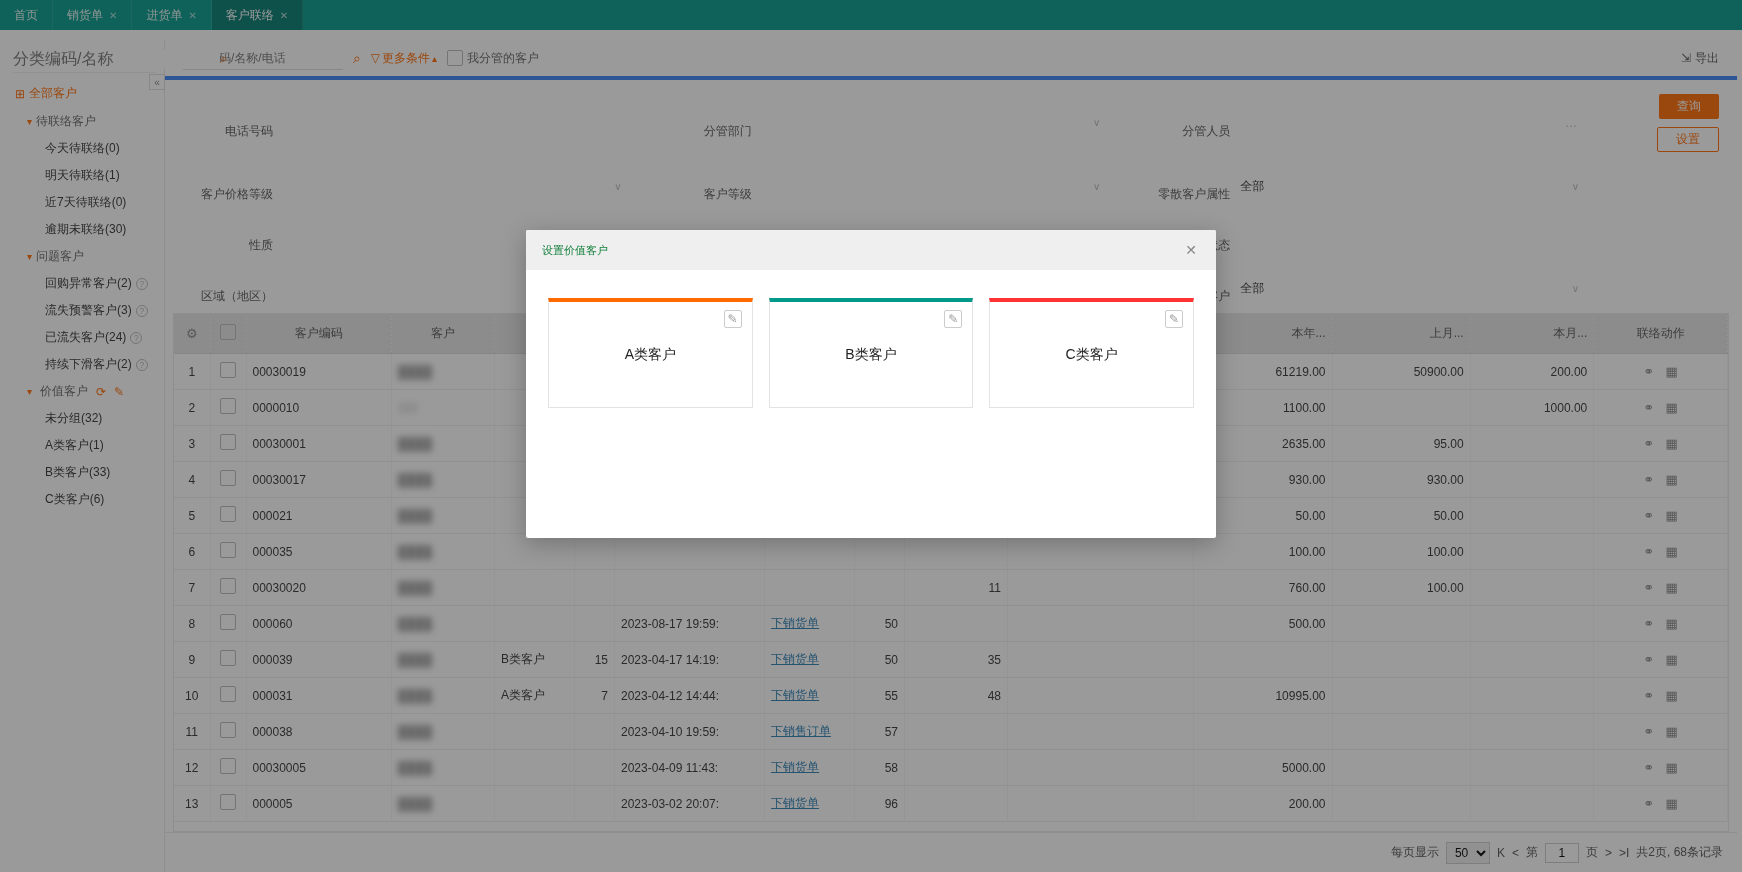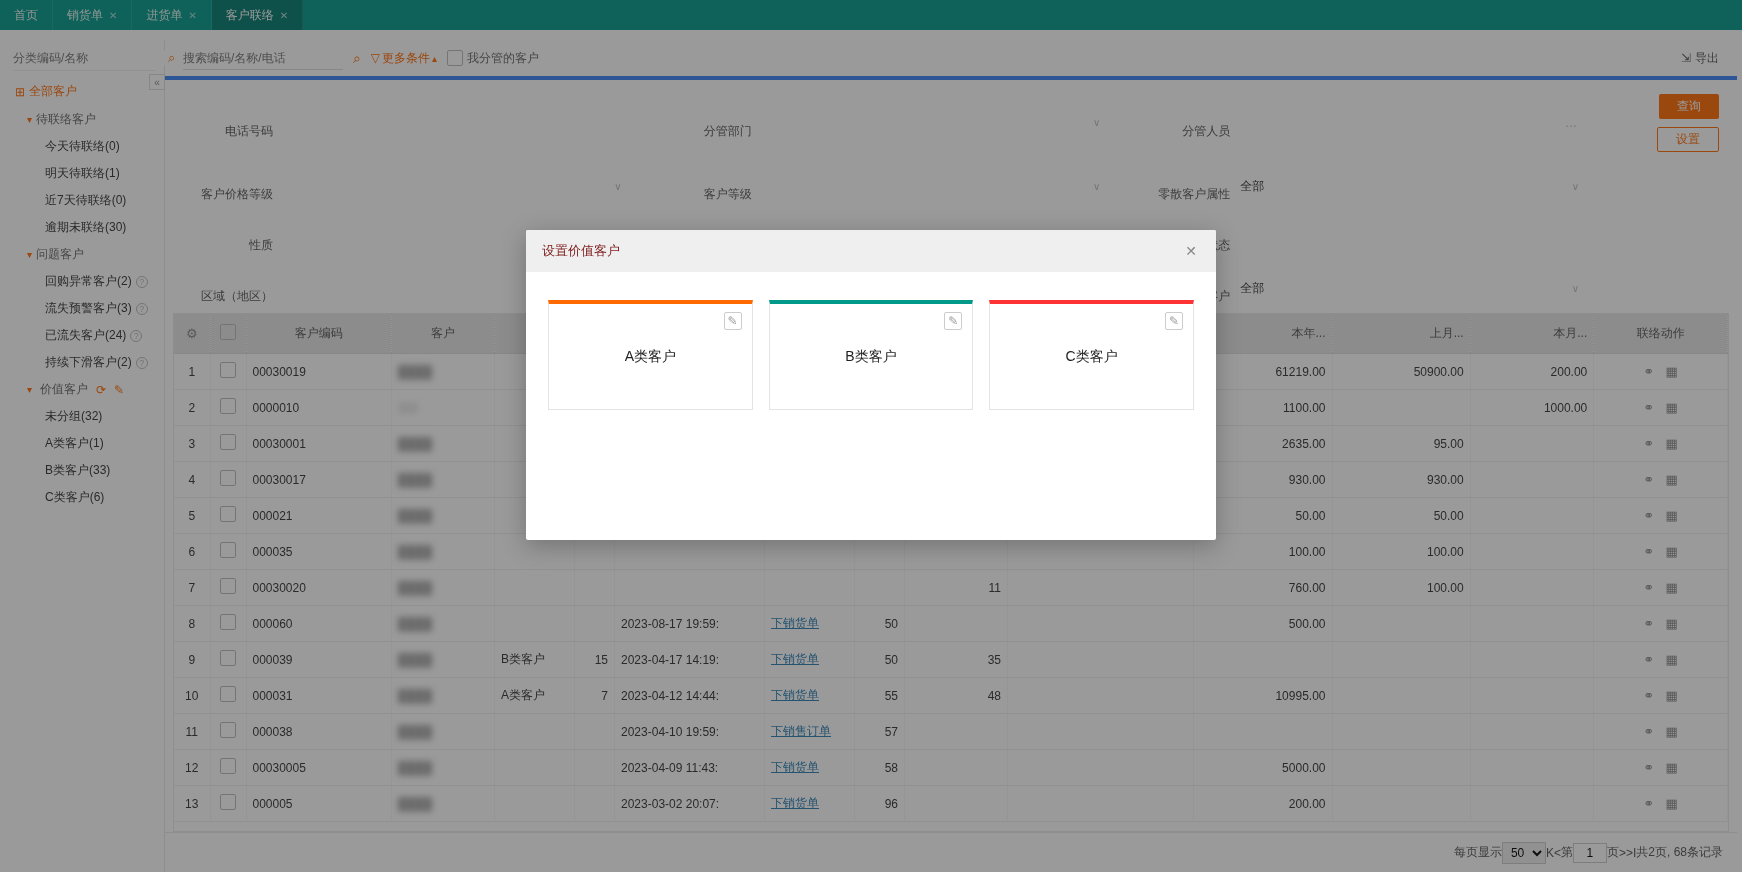--- a/index.html
+++ b/index.html
@@ -11,21 +11,21 @@
     .topbar .tab { padding: 0 14px; display: flex; align-items: center; color: #e8f5f3; cursor: pointer; border-right: 1px solid rgba(255,255,255,0.1); gap: 6px; }
     .topbar .tab.active { background: #00786d; color: #fff; }
     .tab-close { font-size: 10px; opacity: .7; }
 
     
     .content { position: absolute; top: 40px; left: 5px; right: 5px; bottom: 0; display: flex; }
 
     
     .sidebar { width: 160px; border-right: 1px solid #e9e9e9; padding-top: 6px; position: relative; }
     .side-search { display:flex; align-items:center; border-bottom:1px solid #eee; margin:0 8px 6px; padding:4px 0; }
-    .side-search input { flex:1; border:none; outline:none; font-size:12px; color:#c2410c; }
+    .side-search input { flex:1; border:none; outline:none; font-size:16px; color:#c2410c; }
     .side-search .mag { color:#ff6a00; font-size:13px; }
     .side-collapse { position:absolute; top:34px; right:-1px; width:16px; height:16px; border:1px solid #ddd; background:#fff; display:flex; align-items:center; justify-content:center; font-size:10px; color:#888; }
     .tree-root { color:#ff6a00; font-weight:500; padding:6px 10px; display:flex; align-items:center; gap:4px; }
     .tree-group { color:#666; padding:5px 10px 5px 22px; display:flex; align-items:center; gap:4px; }
     .tree-group .caret { color:#ff6a00; font-size:10px; }
     .tree-leaf { color:#333; padding:5px 10px 5px 40px; display:flex; align-items:center; gap:4px; }
     .tree-leaf .qm { width:12px; height:12px; border:1px solid #bbb; border-radius:50%; font-size:9px; display:inline-flex; align-items:center; justify-content:center; color:#bbb; }
     .tree-value-hdr { padding:5px 10px 5px 22px; display:flex; align-items:center; gap:8px; color:#666; }
     .refresh-icn, .edit-icn { color:#ff6a00; font-size:12px; }
 
@@ -57,28 +57,28 @@
     thead th { background:#e6e6e6; color:#555; font-weight:500; padding:10px 6px; border-bottom:1px solid #ddd; border-right:1px dotted #d5d5d5; position:sticky; top:0; white-space:nowrap; }
     tbody td { padding:8px 6px; border-bottom:1px solid #efefef; border-right:1px dotted #eee; white-space:nowrap; }
     .row-chk { width:16px; height:16px; border:1px solid #bbb; display:inline-block; border-radius:2px; }
     .c-center { text-align:center; }
     .c-right { text-align:right; }
     .blur { color:transparent; text-shadow:0 0 6px rgba(0,0,0,.35); }
     .link { color:#2a7eb3; text-decoration:underline; cursor:pointer; }
     .act-icn { font-size:13px; color:#888; padding:0 4px; cursor:pointer; }
 
     
-    .pager { height:40px; border-top:1px solid #e9e9e9; display:flex; align-items:center; justify-content:flex-end; gap:0; padding:0 14px; color:#555; }
+    .pager { height:40px; border-top:1px solid #e9e9e9; display:flex; align-items:center; justify-content:flex-end; gap:7px; padding:0 14px; color:#555; }
     .pager select, .pager input { border:1px solid #ccc; padding:2px 4px; font-size:12px; }
 
     
     .mask { position:absolute; inset:0; background:rgba(30,30,30,.45); display:flex; align-items:flex-start; justify-content:center; padding-top:230px; }
     .modal { width:690px; background:#fff; border-radius:2px; box-shadow:0 6px 24px rgba(0,0,0,.25); overflow:hidden; }
     .modal-hd { background:#efefef; padding:12px 16px; display:flex; align-items:center; justify-content:space-between; }
-    .modal-hd .ttl { font-size:13px; color:#7f1d1d; }
+    .modal-hd .ttl { font-size:11px; color:#15803d; }
     .modal-close { font-size:14px; color:#888; cursor:pointer; width:18px; text-align:center; }
     .modal-body { padding:28px 22px 130px; display:flex; gap:16px; }
     .card { flex:1; height:110px; border:1px solid #e3e3e3; border-top:4px solid; position:relative; display:flex; align-items:center; justify-content:center; font-size:14px; color:#222; }
     .card .edit { position:absolute; top:8px; right:10px; color:#999; font-size:12px; cursor:pointer; border:1px solid #ccc; padding:1px 3px; border-radius:2px; }
     .colA { border-top-color:#ff6a00; }
     .colB { border-top-color:#00998a; }
     .colC { border-top-color:#f33; }
 
     .gear-icon { font-size:13px; color:#888; }
   </style>

